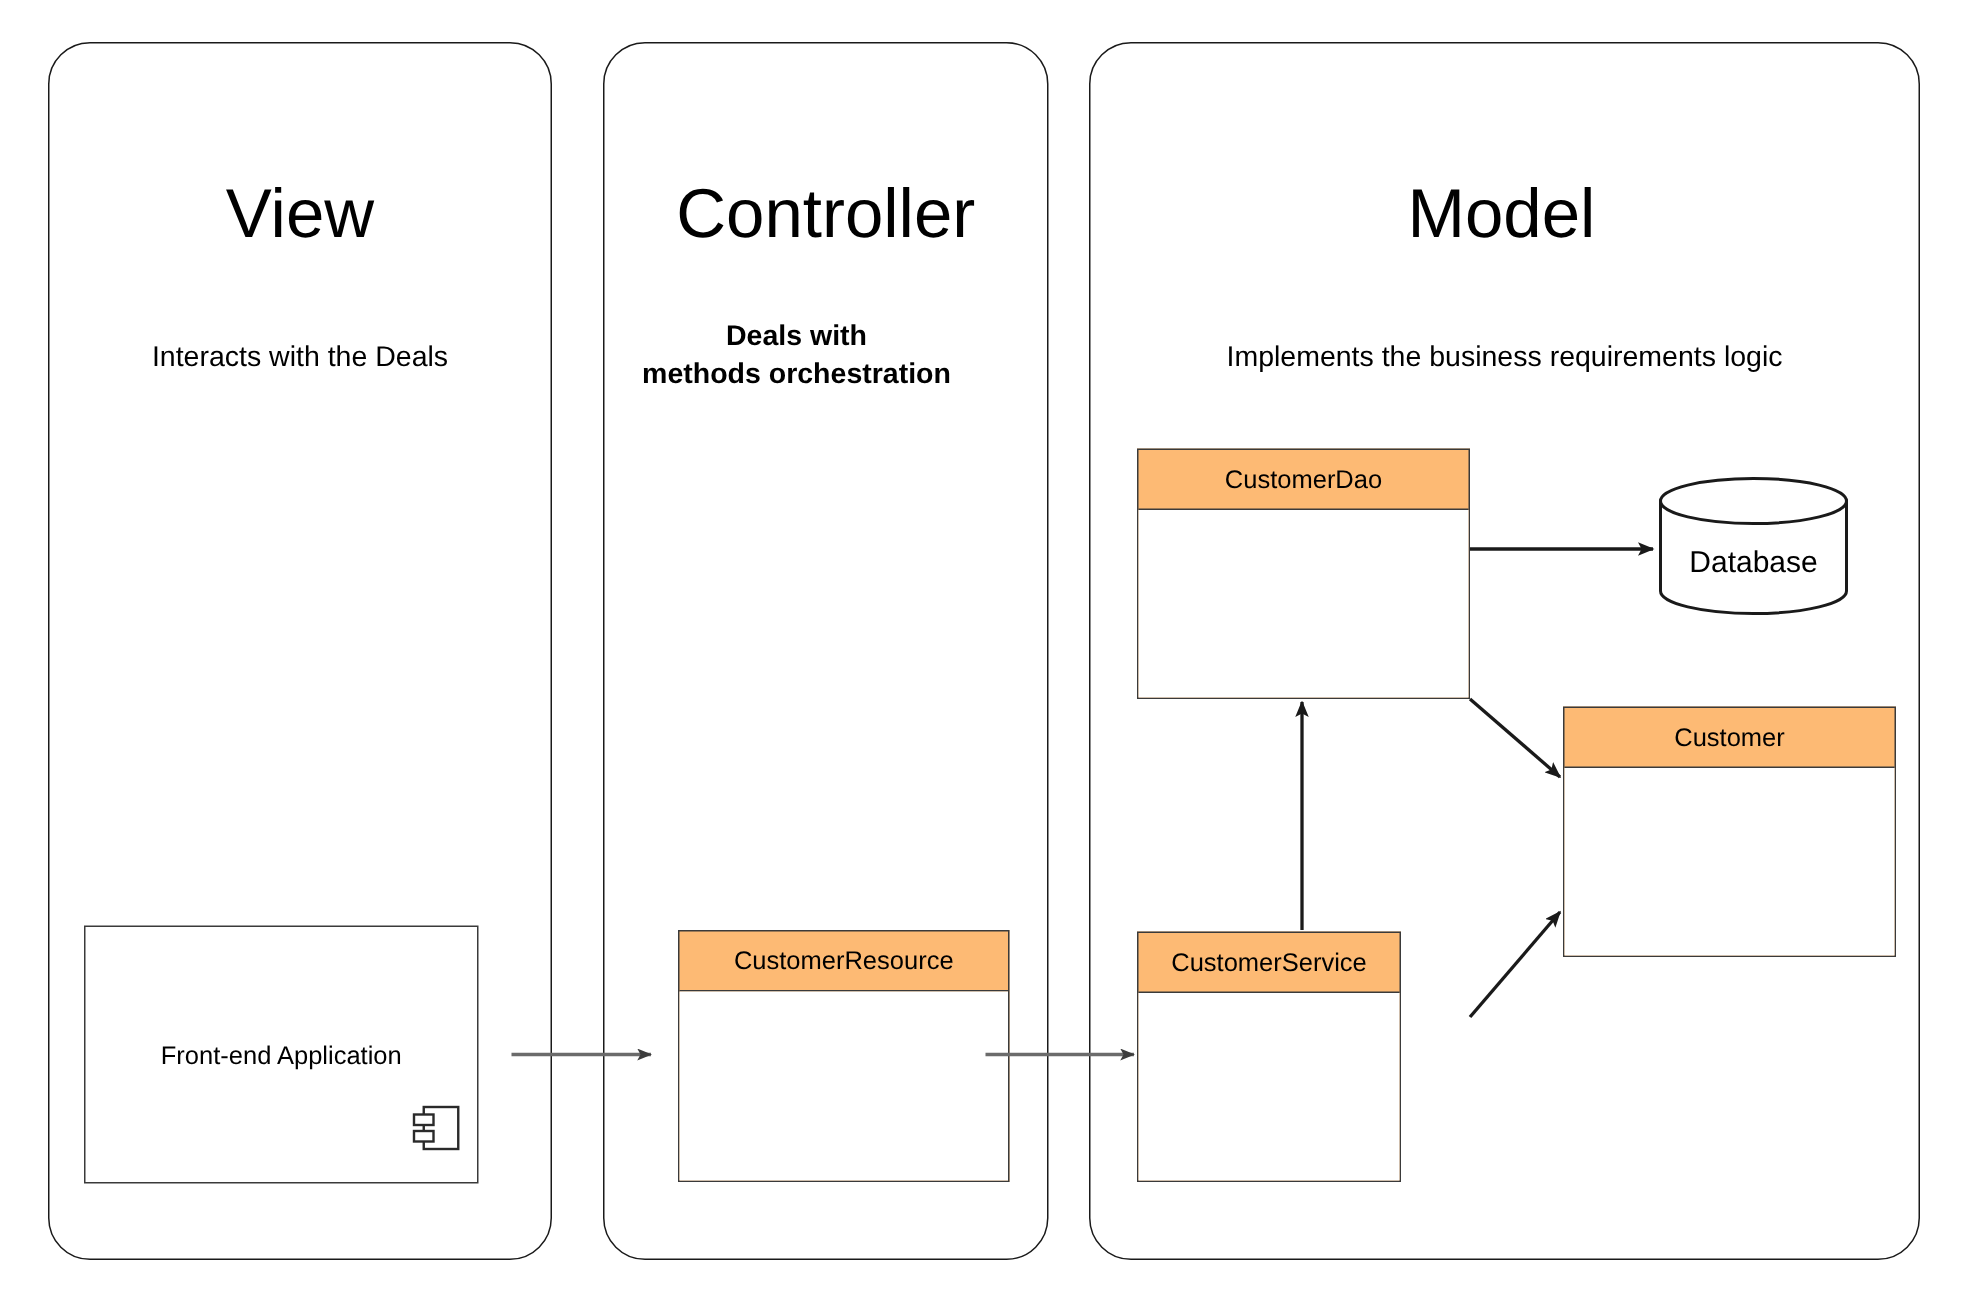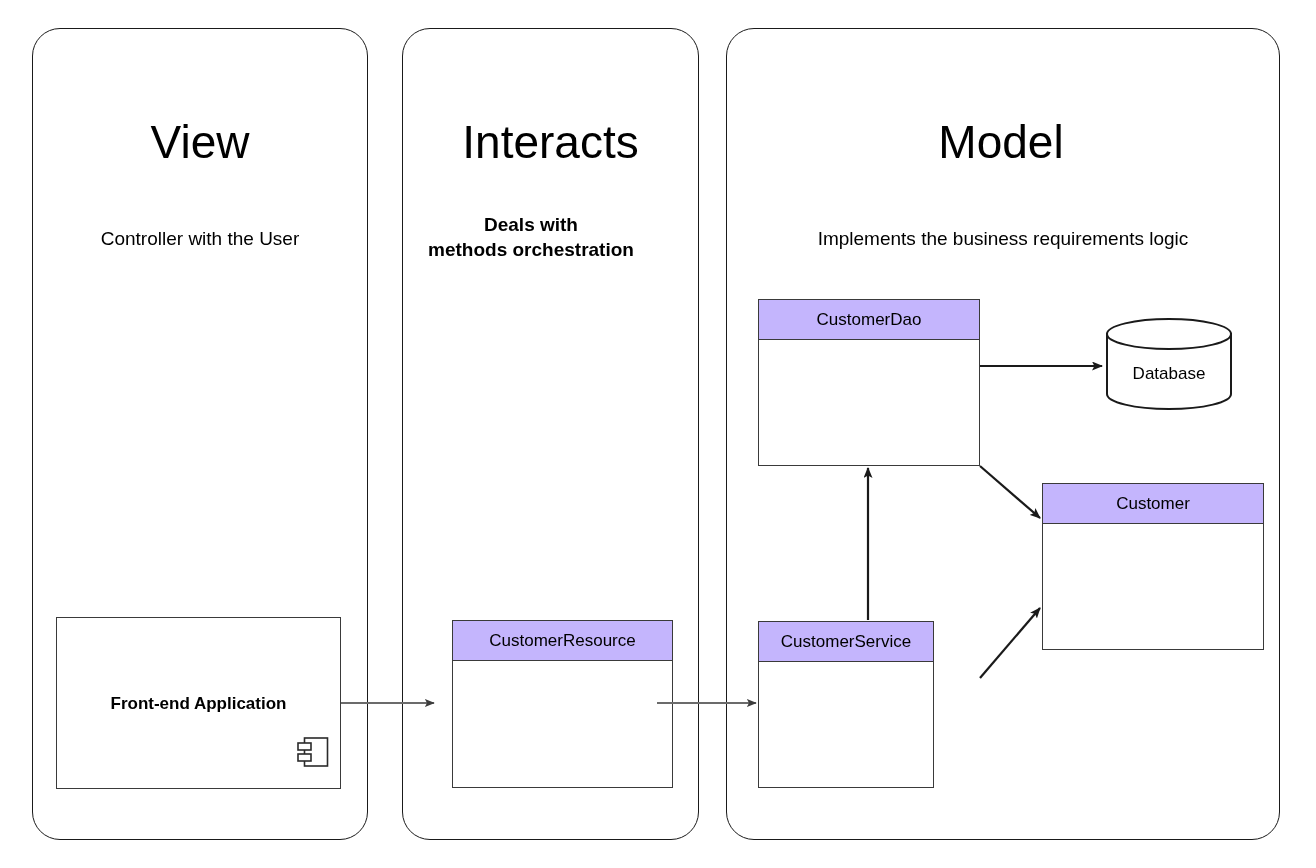--- a/index.html
+++ b/index.html
@@ -45,21 +45,21 @@
     right: 0;
     text-align: center;
     font-size: 19px;
     line-height: 1.32;
     color: #000000;
     white-space: pre-line;
   }
   
   .uml-class {
     position: absolute;
-    background: #c4b5fd;
+    background: #fdba74;
     border: 1.5px solid #3a3a3a;
     box-sizing: border-box;
   }
   .uml-class-name {
     height: 40px;
     line-height: 40px;
     text-align: center;
     font-size: 17px;
     color: #000000;
     border-bottom: 1.5px solid #3a3a3a;
@@ -91,21 +91,21 @@
   }
   
   .db-shape {
     position: absolute;
   }
   .db-label {
     position: absolute;
     left: 0;
     right: 0;
     text-align: center;
-    font-size: 17px;
+    font-size: 20px;
     color: #000000;
     white-space: nowrap;
   }
   
   .connectors {
     position: absolute;
     left: 0;
     top: 0;
     width: 1316px;
     height: 868px;
@@ -113,55 +113,55 @@
   }
 </style>
 </head>
 <body>
 
 <div id="canvas">
 
   <div class="lane" style="left:32px; top:28px; width:336px; height:812px;">
   </div>
   <div class="lane-title" style="left:32px; top:118px; width:336px;">View</div>
-  <div class="lane-subtitle" style="left:32px; top:226px; width:336px;">Controller with the User</div>
-
-  <div class="uml-component" style="left:56px; top:617px; width:285px; height:172px;font-weight:bold;">
+  <div class="lane-subtitle" style="left:32px; top:226px; width:336px;">Interacts with the Deals</div>
+
+  <div class="uml-component" style="left:56px; top:617px; width:263px; height:172px;">
     <div class="uml-component-label" style="top:76px;">Front-end Application</div>
     <span class="component-icon" style="right:10px; bottom:20px; width:34px; height:32px;">
       <svg width="34" height="32" viewBox="0 0 34 32" xmlns="http://www.w3.org/2000/svg">
         <rect x="8.5" y="2" width="23" height="28" fill="#ffffff" stroke="#2a2a2a" stroke-width="1.6"></rect>
         <rect x="2" y="7" width="13" height="7" fill="#ffffff" stroke="#2a2a2a" stroke-width="1.6"></rect>
         <rect x="2" y="18" width="13" height="7" fill="#ffffff" stroke="#2a2a2a" stroke-width="1.6"></rect>
       </svg>
     </span>
   </div>
 
   <div class="lane" style="left:402px; top:28px; width:297px; height:812px;">
   </div>
-  <div class="lane-title" style="left:402px; top:118px; width:297px;">Interacts</div>
+  <div class="lane-title" style="left:402px; top:118px; width:297px;">Controller</div>
   <div class="lane-subtitle" style="left:402px; top:212px; width:258px;font-weight:bold;">Deals with
 methods orchestration</div>
 
   <div class="uml-class" style="left:436px; top:620px; width:221px; height:168px;margin-left:16px;">
     <div class="uml-class-name">CustomerResource</div>
     <div class="uml-class-body" style="height:126px;"></div>
   </div>
 
   <div class="lane" style="left:726px; top:28px; width:554px; height:812px;">
   </div>
   <div class="lane-title" style="left:724px; top:118px; width:554px;">Model</div>
   <div class="lane-subtitle" style="left:726px; top:226px; width:554px;">Implements the business requirements logic</div>
 
   <div class="uml-class" style="left:758px; top:299px; width:222px; height:167px;">
     <div class="uml-class-name">CustomerDao</div>
     <div class="uml-class-body" style="height:125px;"></div>
   </div>
 
-  <div class="uml-class" style="left:1042px; top:471px; width:222px; height:167px;margin-top:12px;">
+  <div class="uml-class" style="left:1042px; top:471px; width:222px; height:167px;">
     <div class="uml-class-name">Customer</div>
     <div class="uml-class-body" style="height:125px;"></div>
   </div>
 
   <div class="uml-class" style="left:758px; top:621px; width:176px; height:167px;">
     <div class="uml-class-name">CustomerService</div>
     <div class="uml-class-body" style="height:125px;"></div>
   </div>
 
   <div class="db-shape" style="left:1104px; top:318px; width:130px; height:92px;">

